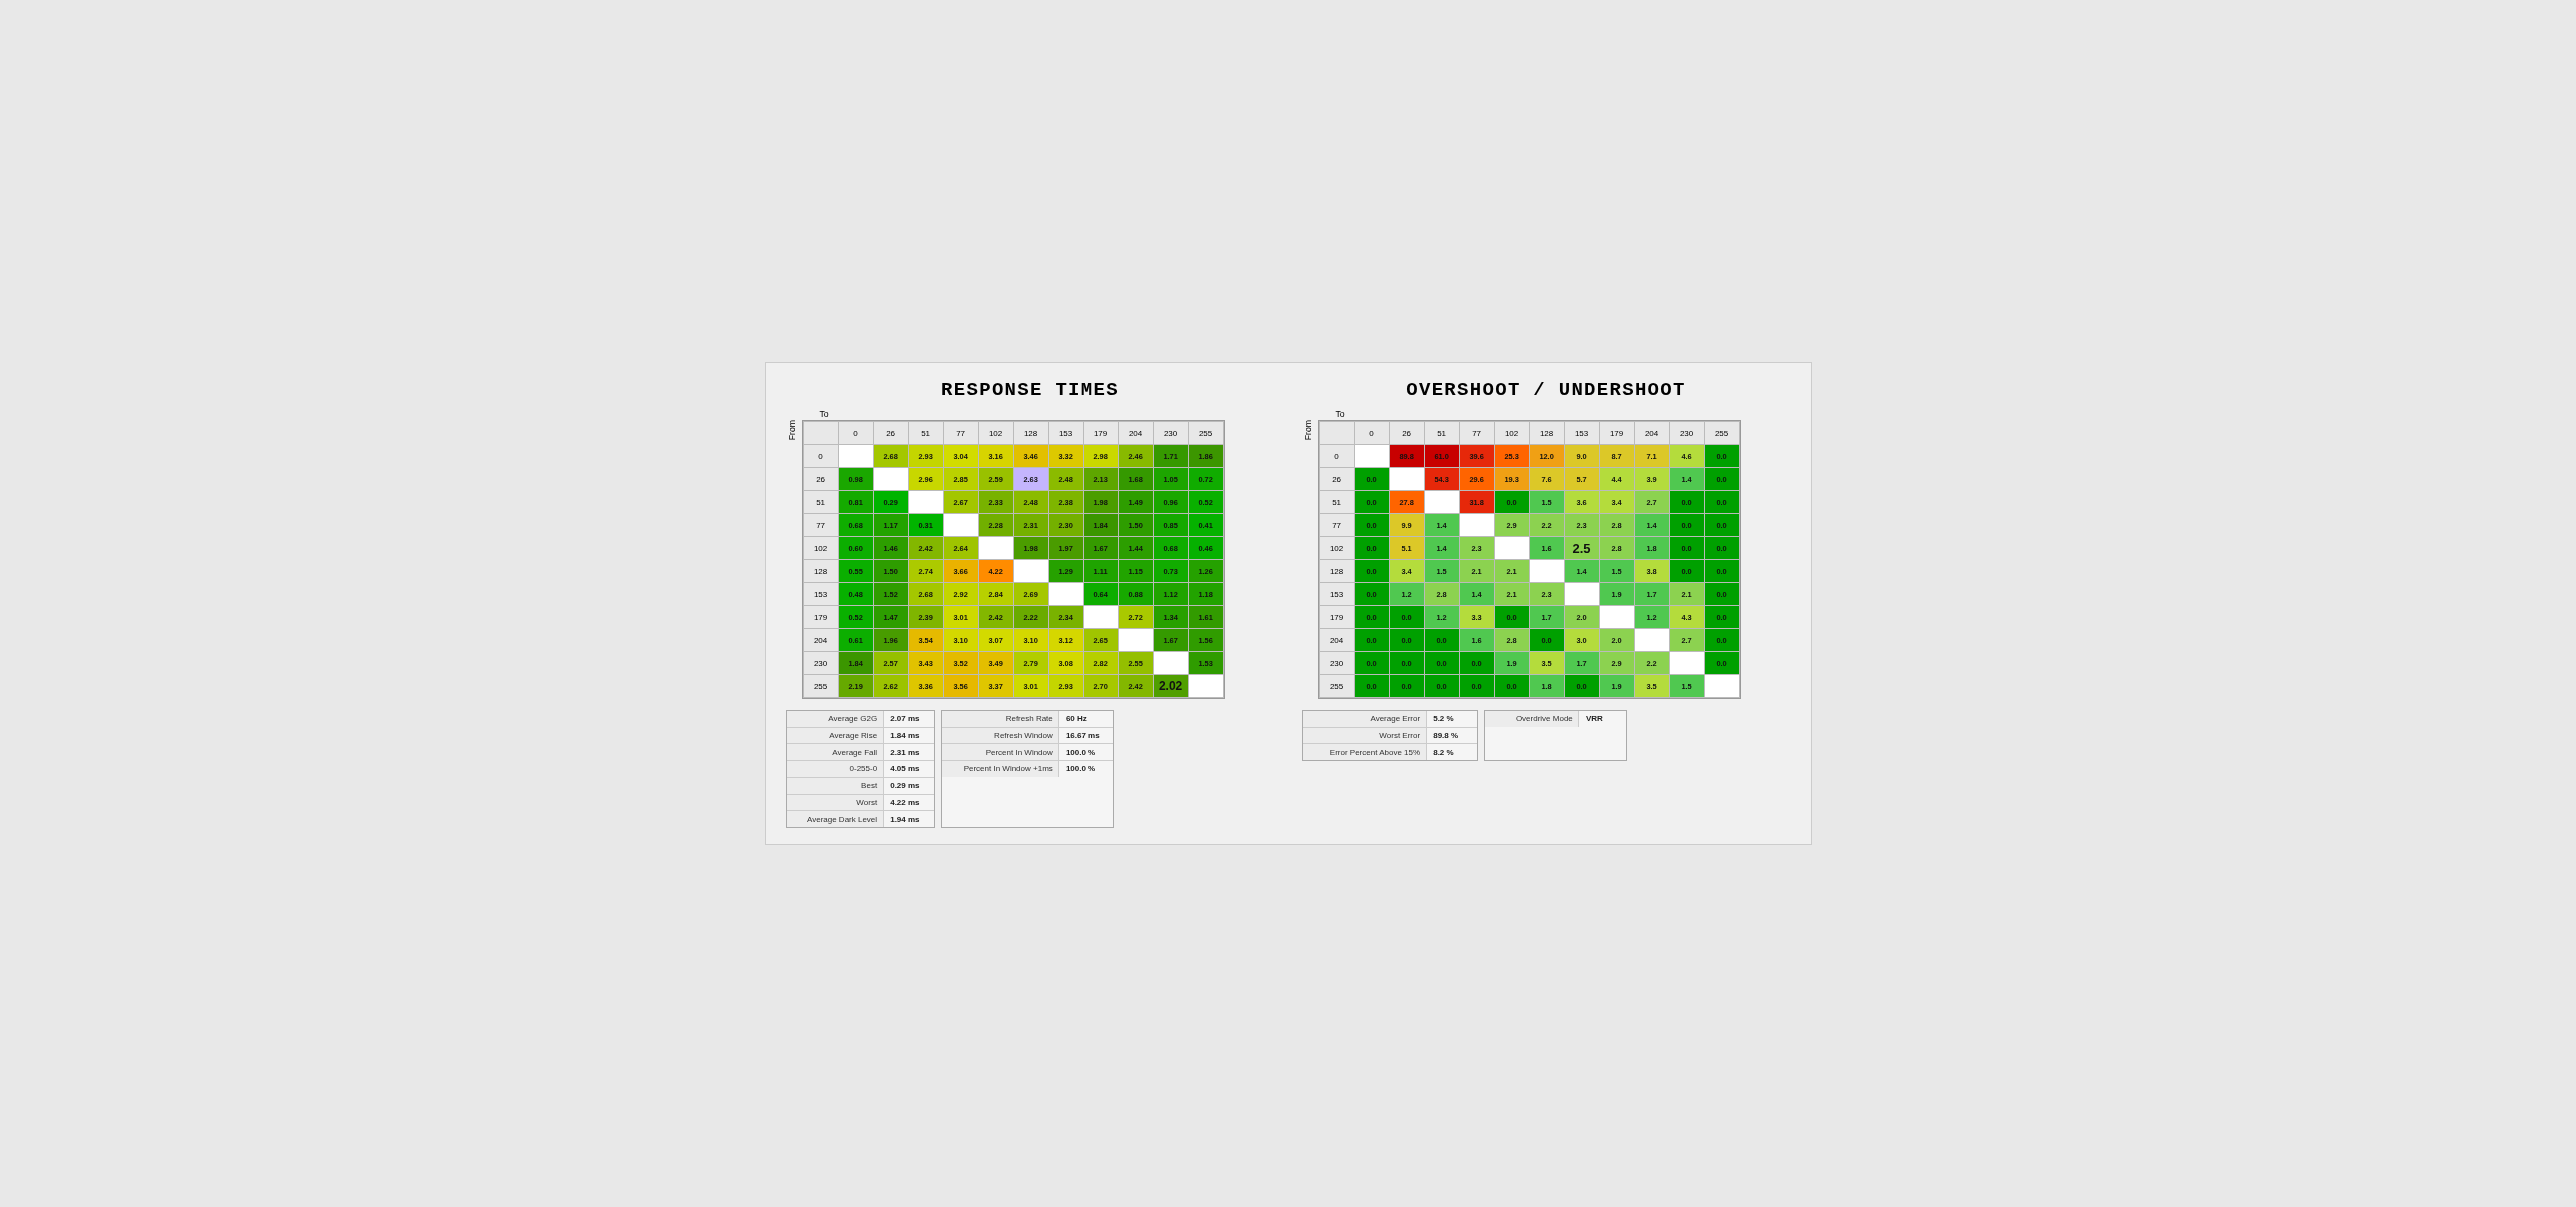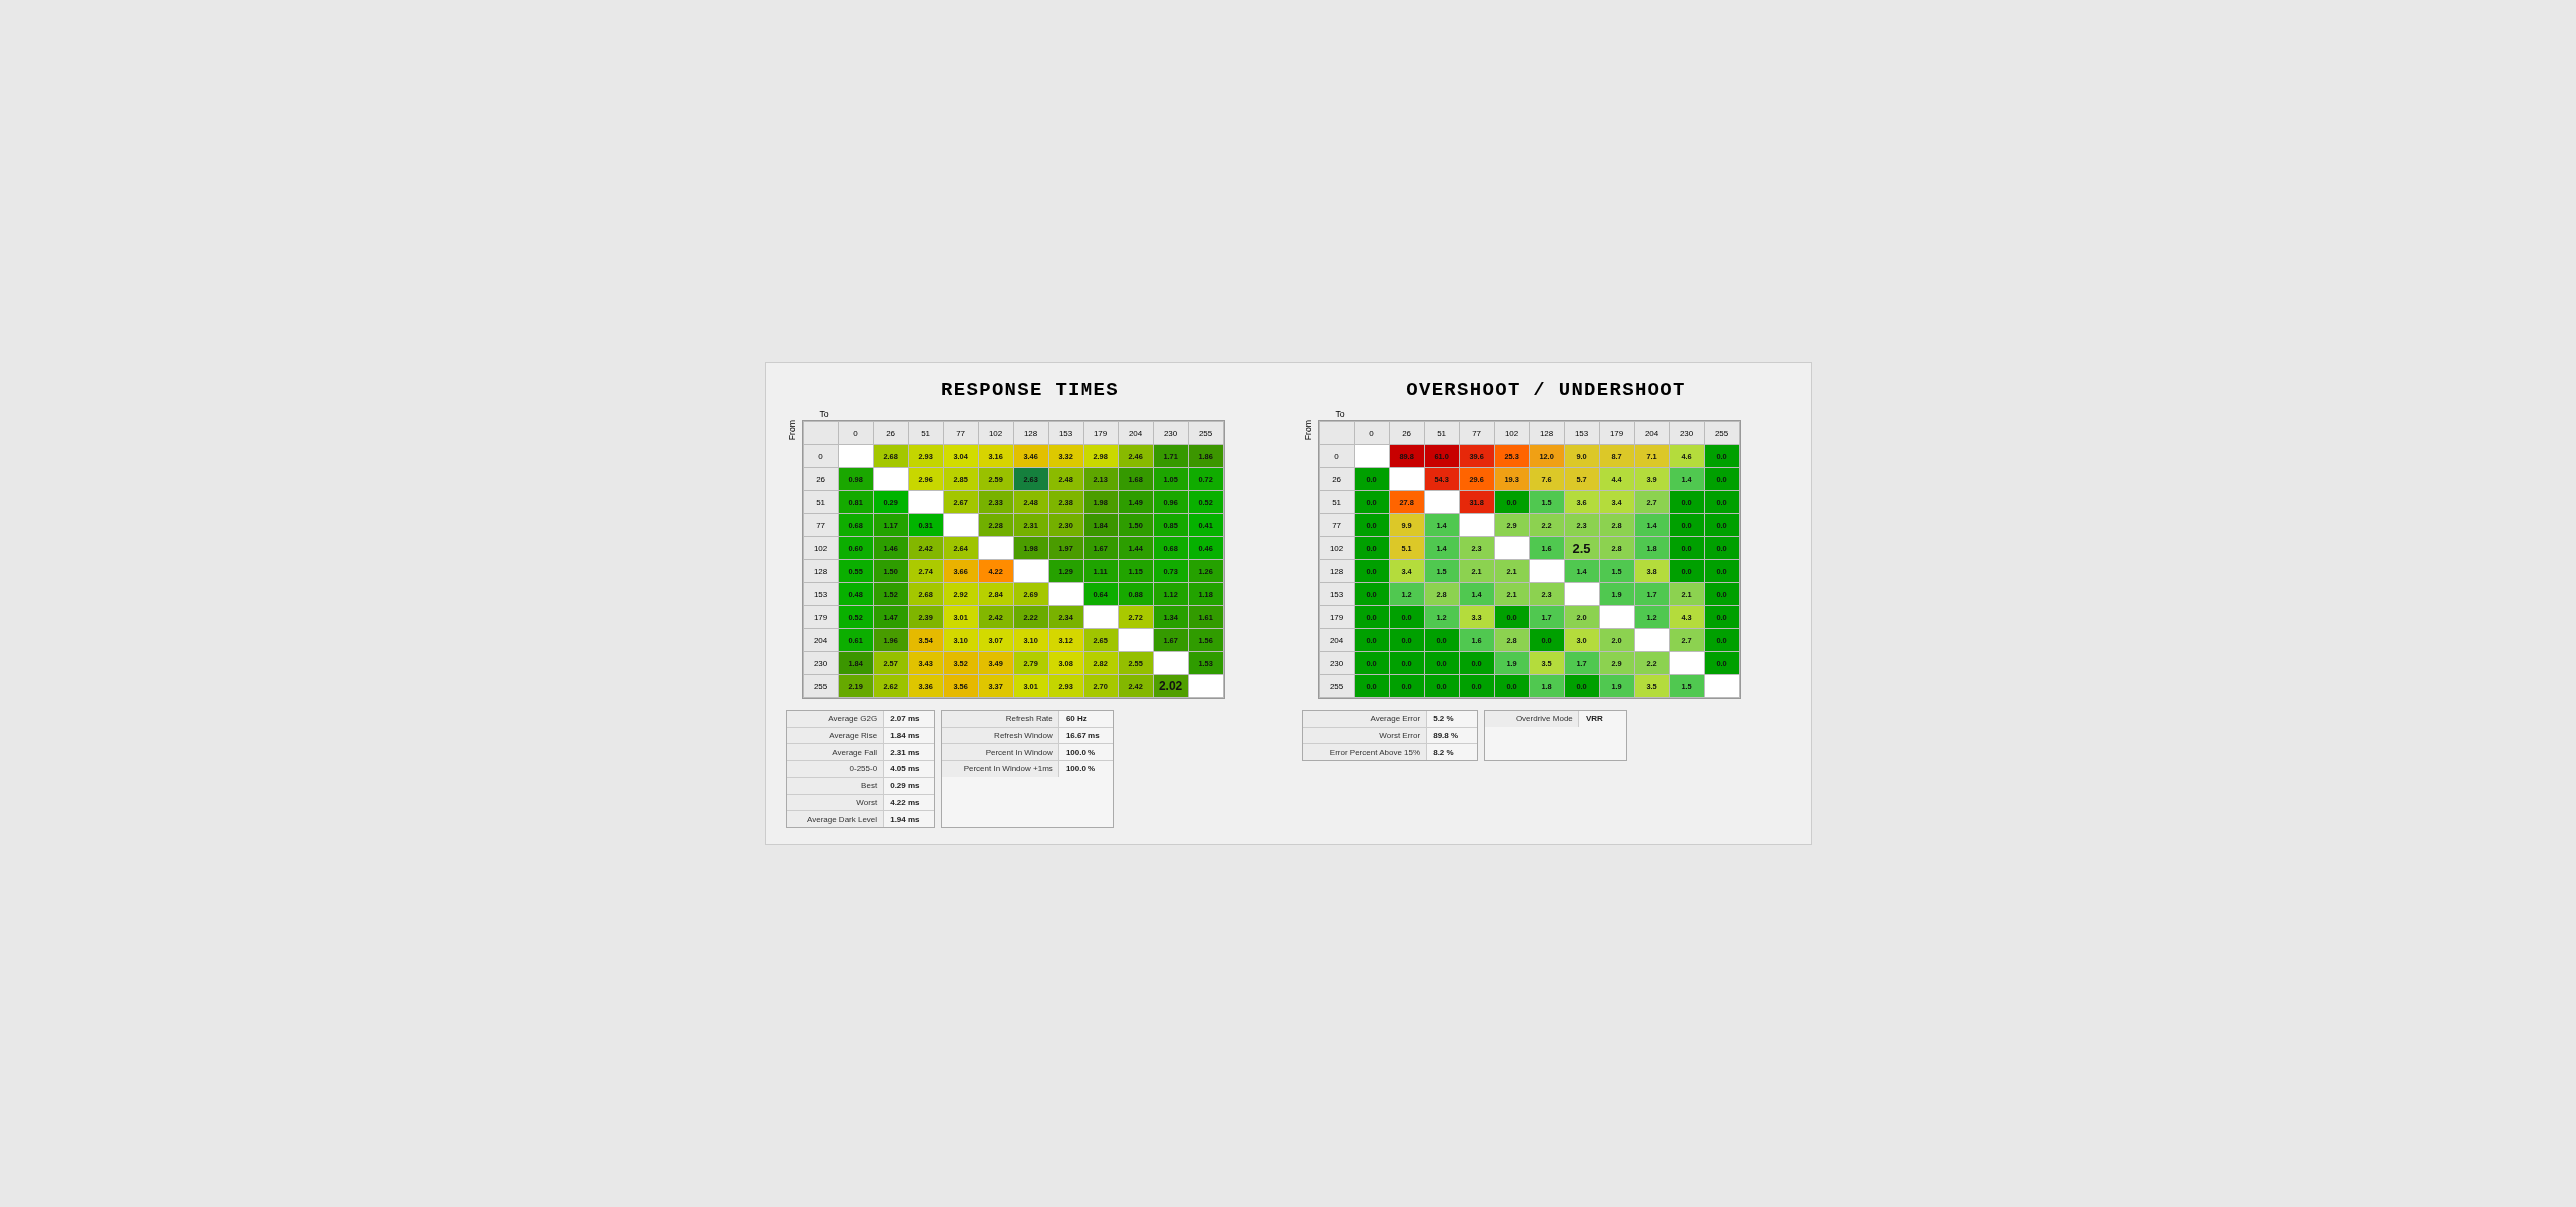--- a/index.html
+++ b/index.html
@@ -174,21 +174,21 @@
                     <td style="background: rgb(54, 153, 0); color: rgb(17, 17, 17); font-size: 7.4px; font-weight: 600;">1.71</td>
                     <td style="background: rgb(60, 150, 0); color: rgb(17, 17, 17); font-size: 7.4px; font-weight: 600;">1.86</td>
                   </tr>
                   <tr>
                     <th>26</th>
                     <td style="background: rgb(26, 167, 0); color: rgb(17, 17, 17); font-size: 7.4px; font-weight: 600;">0.98</td>
                     <td class="diagonal" style="background: white;"></td>
                     <td style="background: rgb(200, 215, 0); color: rgb(17, 17, 17); font-size: 7.4px; font-weight: 600;">2.96</td>
                     <td style="background: rgb(186, 209, 0); color: rgb(17, 17, 17); font-size: 7.4px; font-weight: 600;">2.85</td>
                     <td style="background: rgb(153, 193, 0); color: rgb(17, 17, 17); font-size: 7.4px; font-weight: 600;">2.59</td>
-                    <td style="background: #15803d; color: rgb(17, 17, 17); font-size: 7.4px; font-weight: 600;">2.63</td>
+                    <td style="background: #c4b5fd; color: rgb(17, 17, 17); font-size: 7.4px; font-weight: 600;">2.63</td>
                     <td style="background: rgb(139, 187, 0); color: rgb(17, 17, 17); font-size: 7.4px; font-weight: 600;">2.48</td>
                     <td style="background: rgb(94, 166, 0); color: rgb(17, 17, 17); font-size: 7.4px; font-weight: 600;">2.13</td>
                     <td style="background: rgb(53, 153, 0); color: rgb(17, 17, 17); font-size: 7.4px; font-weight: 600;">1.68</td>
                     <td style="background: rgb(29, 165, 0); color: rgb(17, 17, 17); font-size: 7.4px; font-weight: 600;">1.05</td>
                     <td style="background: rgb(16, 172, 0); color: rgb(17, 17, 17); font-size: 7.4px; font-weight: 600;">0.72</td>
                   </tr>
                   <tr>
                     <th>51</th>
                     <td style="background: rgb(20, 170, 0); color: rgb(17, 17, 17); font-size: 7.4px; font-weight: 600;">0.81</td>
                     <td style="background: rgb(0, 180, 0); color: rgb(17, 17, 17); font-size: 7.4px; font-weight: 600;">0.29</td>

